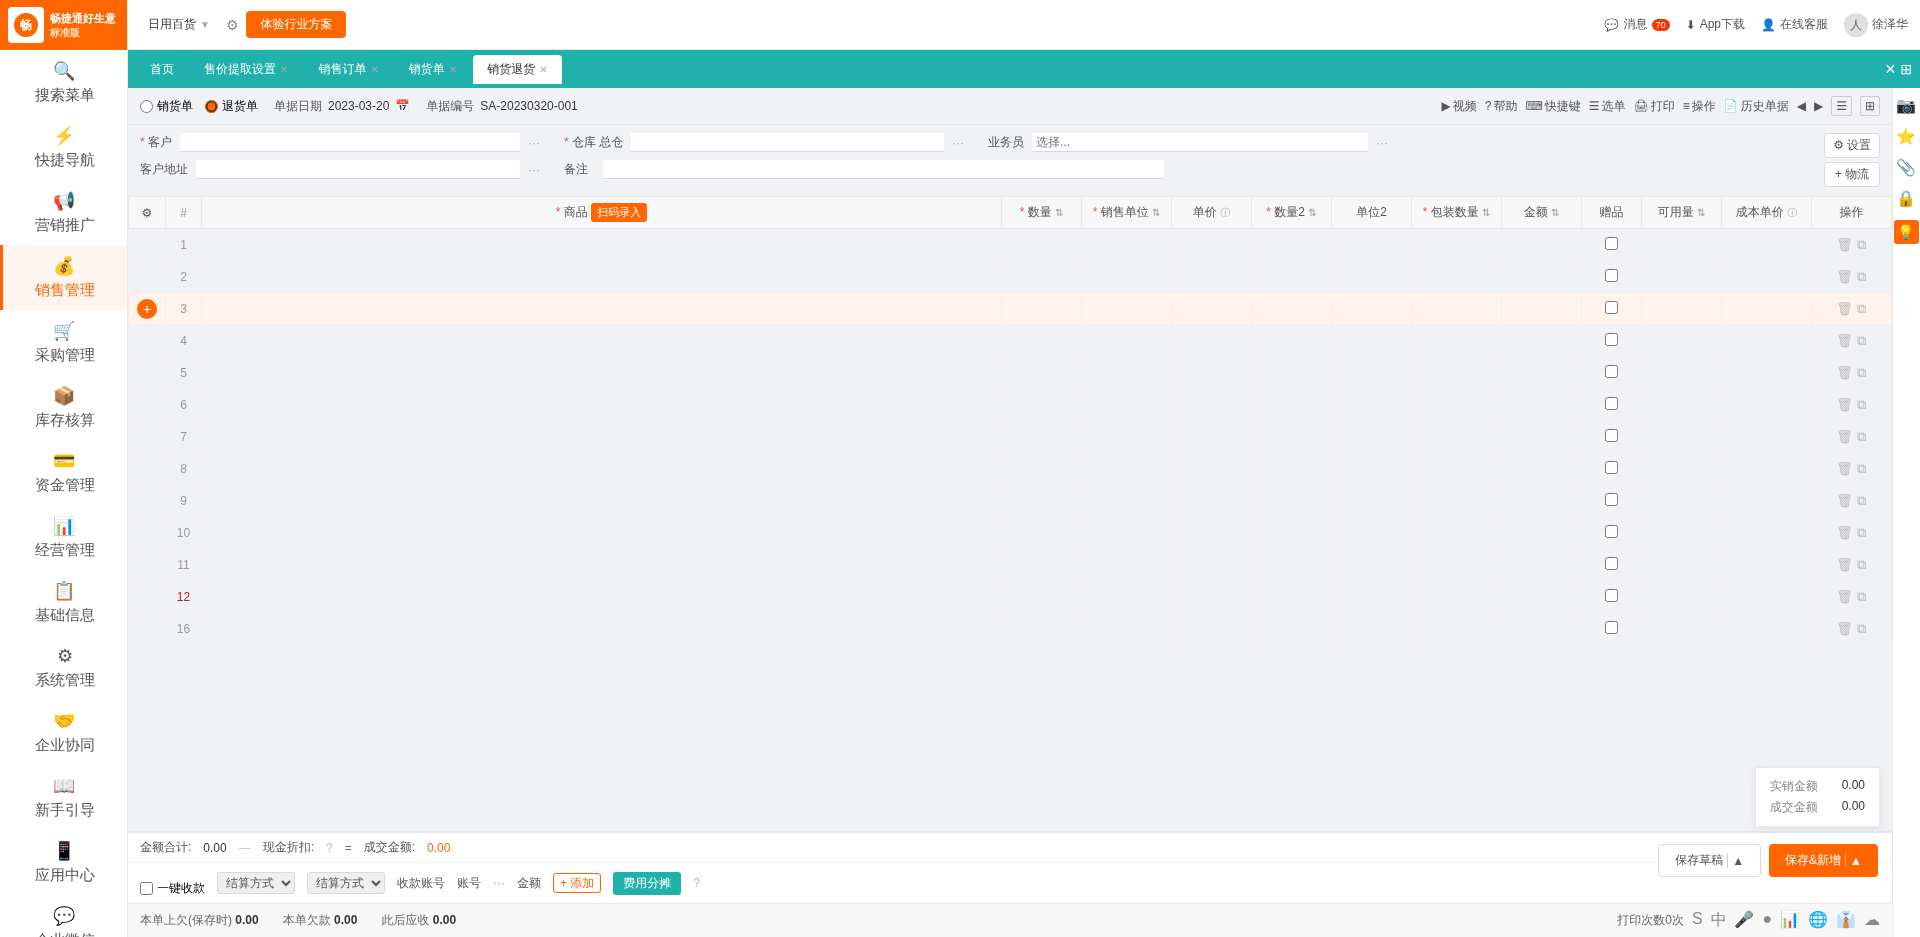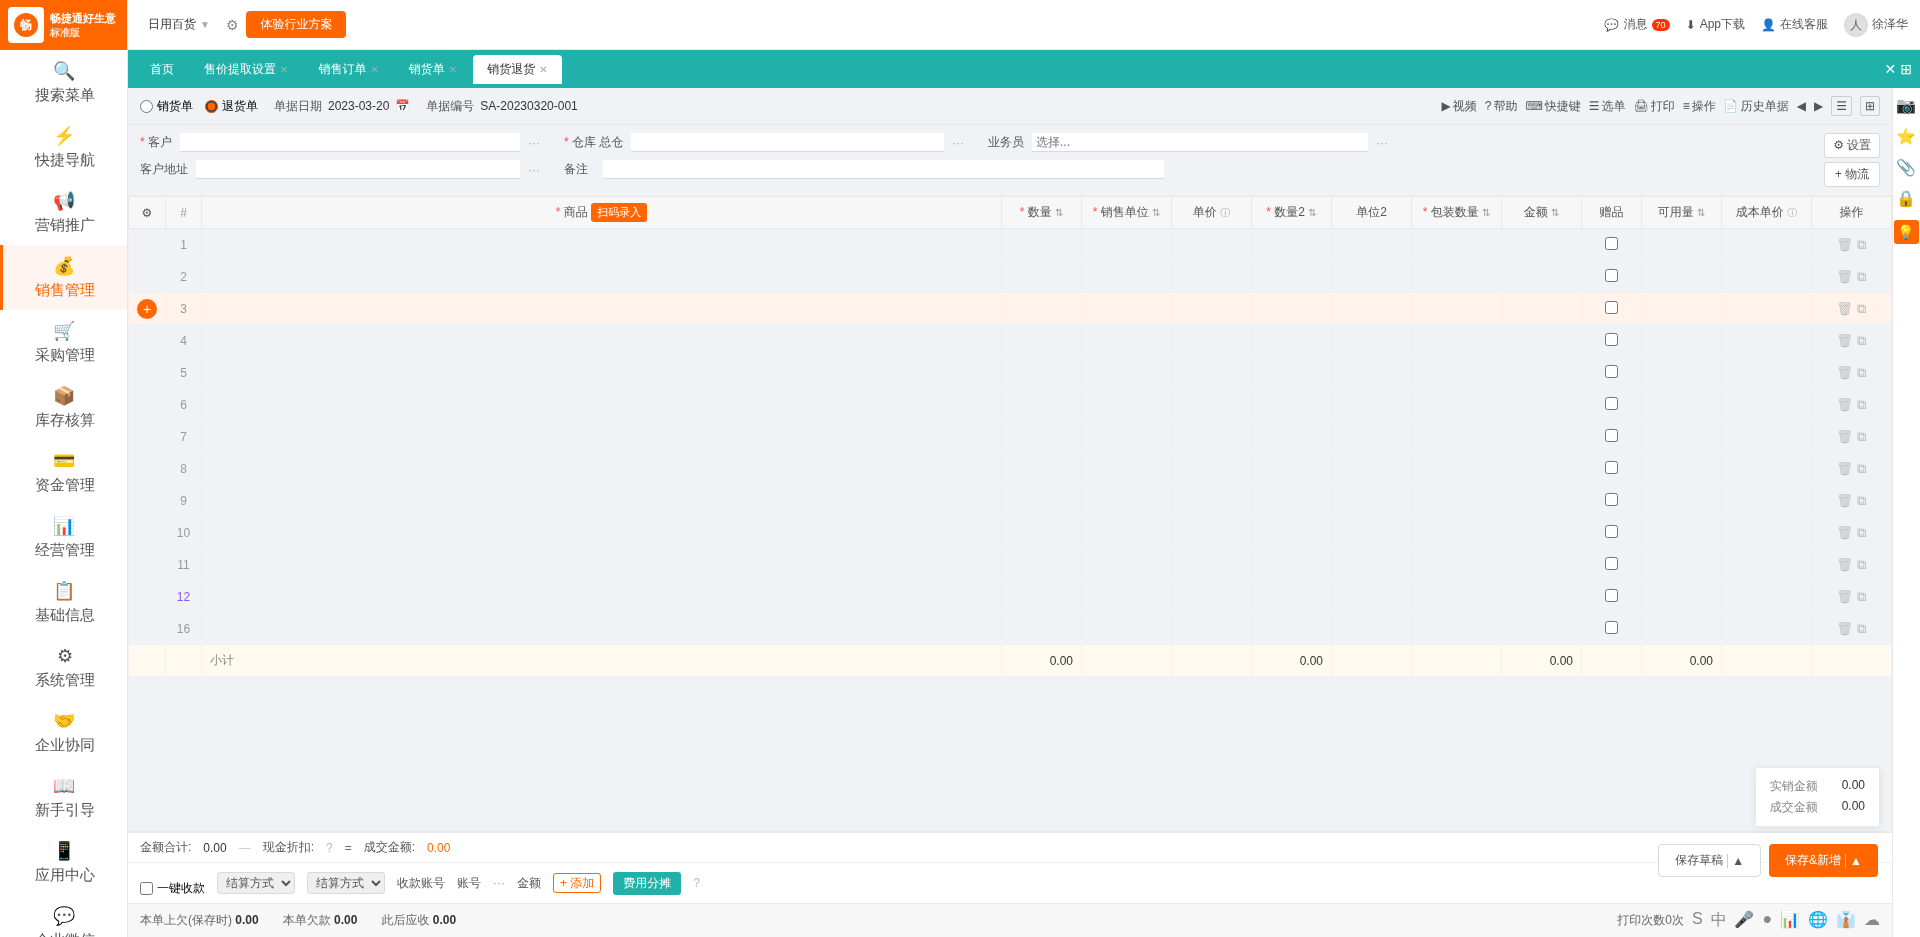--- a/index.html
+++ b/index.html
@@ -630,21 +630,21 @@
                 <td></td>
                 <td>
                   <div class="row-actions">
                     <span class="action-icon">🗑</span>
                     <span class="action-icon">⧉</span>
                   </div>
                 </td>
               </tr>
             <tr>
                 <td></td>
-                <td style="text-align:center;color:#8b5cf6;">12</td>
+                <td style="text-align:center;color:#b91c1c;">12</td>
                 <td></td>
                 <td></td>
                 <td></td>
                 <td></td>
                 <td></td>
                 <td></td>
                 <td></td>
                 <td></td>
                 <td class="checkbox-cell"><input type="checkbox" style=""></td>
                 <td></td>
@@ -671,36 +671,20 @@
                 <td></td>
                 <td></td>
                 <td>
                   <div class="row-actions">
                     <span class="action-icon">🗑</span>
                     <span class="action-icon">⧉</span>
                   </div>
                 </td>
               </tr>
 
-            <tr class="subtotal-row">
-              <td></td>
-              <td></td>
-              <td><span class="subtotal-label">小计</span></td>
-              <td style="text-align:right;">0.00</td>
-              <td></td>
-              <td></td>
-              <td style="text-align:right;">0.00</td>
-              <td></td>
-              <td></td>
-              <td style="text-align:right;">0.00</td>
-              <td></td>
-              <td style="text-align:right;">0.00</td>
-              <td></td>
-              <td></td>
-            </tr>
           </tbody>
         </table>
       </div>
 
       <div class="footer-section">
 
         <div class="footer-form">
           <span class="footer-label">金额合计:</span>
           <span class="footer-value">0.00</span>
           <span class="footer-sep">—</span>

